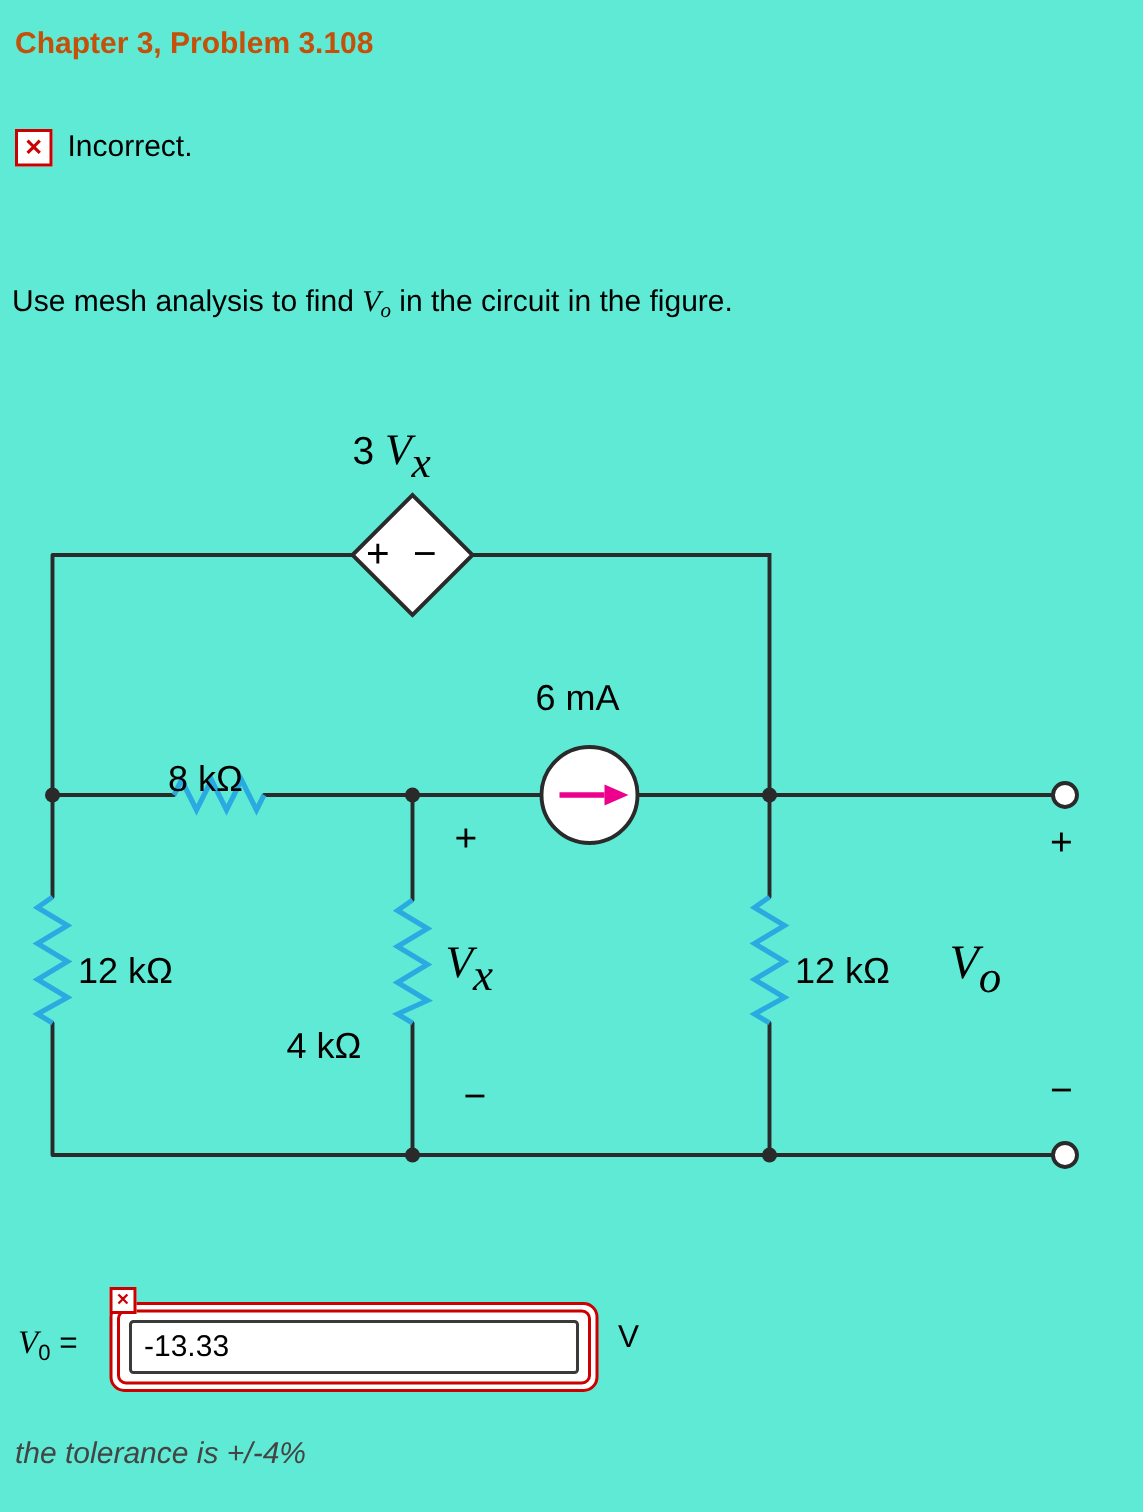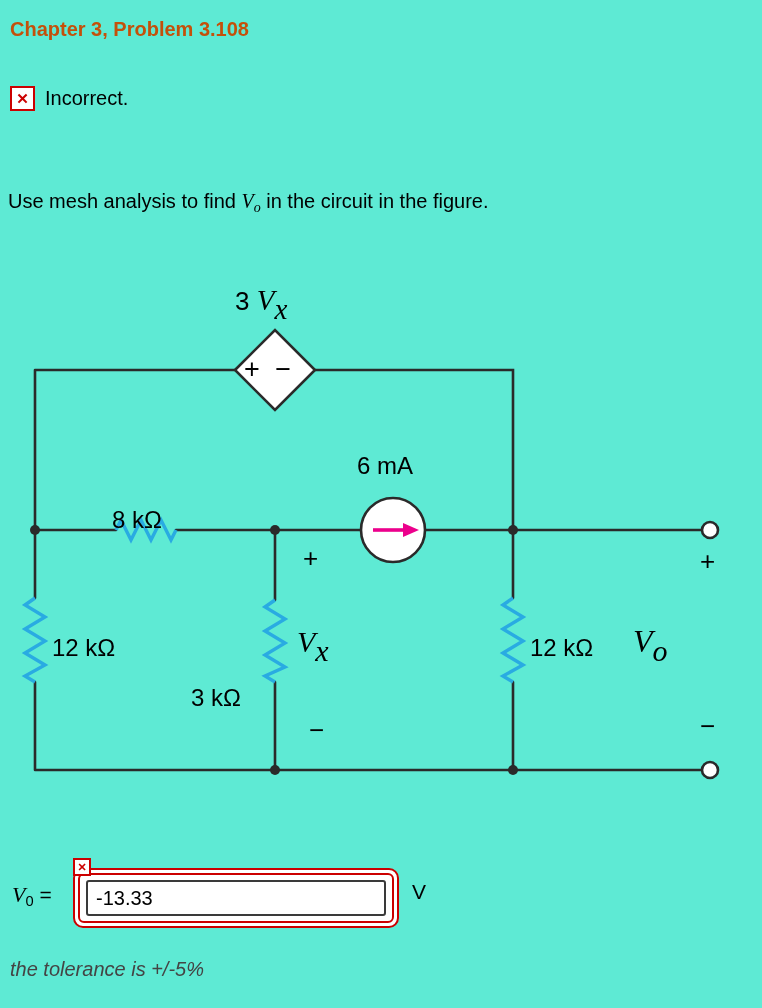--- a/index.html
+++ b/index.html
@@ -86,21 +86,21 @@
       <circle cx="710" cy="490" r="8" fill="#fff" stroke="#2a2a2a" stroke-width="2.6"></circle>
     </svg>
 
     <span class="clabel dep-label" style="left:235px; top:4px;"><span>3 </span><span class="servar">V</span><span class="servar subv">x</span></span>
     <span class="clabel polarity" style="left:244px; top:74px;">+ −</span>
 
     <span class="clabel" style="left:357px; top:172px;">6 mA</span>
 
     <span class="clabel" style="left:112px; top:202px;margin-top:24px;">8 kΩ</span>
     <span class="clabel" style="left:52px;  top:354px;">12 kΩ</span>
-    <span class="clabel" style="left:191px; top:404px;">3 kΩ</span>
+    <span class="clabel" style="left:191px; top:404px;">4 kΩ</span>
     <span class="clabel" style="left:530px; top:354px;">12 kΩ</span>
 
     <span class="clabel sign" style="left:303px; top:263px;">+</span>
     <span class="clabel" style="left:297px; top:345px;text-align:right;"><span class="big-var">V</span><span class="big-var subv">x</span></span>
     <span class="clabel sign" style="left:309px; top:435px;">−</span>
 
     <span class="clabel sign" style="left:700px; top:266px;">+</span>
     <span class="clabel" style="left:633px; top:343px;"><span class="big-var" style="font-size:32px;">V</span><span class="big-var subv">o</span></span>
     <span class="clabel sign" style="left:700px; top:431px;">−</span>
   </div>
@@ -111,15 +111,15 @@
     <span class="ans-badge">
         <span>✕</span>
       </span>
     <div class="ans-inner">
       <input class="ans-input" type="text" value="-13.33" style="">
     </div>
   </div>
 
   <span class="abs ans-unit">V</span>
 
-  <p class="abs tolerance">the tolerance is +/-5%</p>
+  <p class="abs tolerance">the tolerance is +/-4%</p>
 
 </div>
 
 </body></html>

